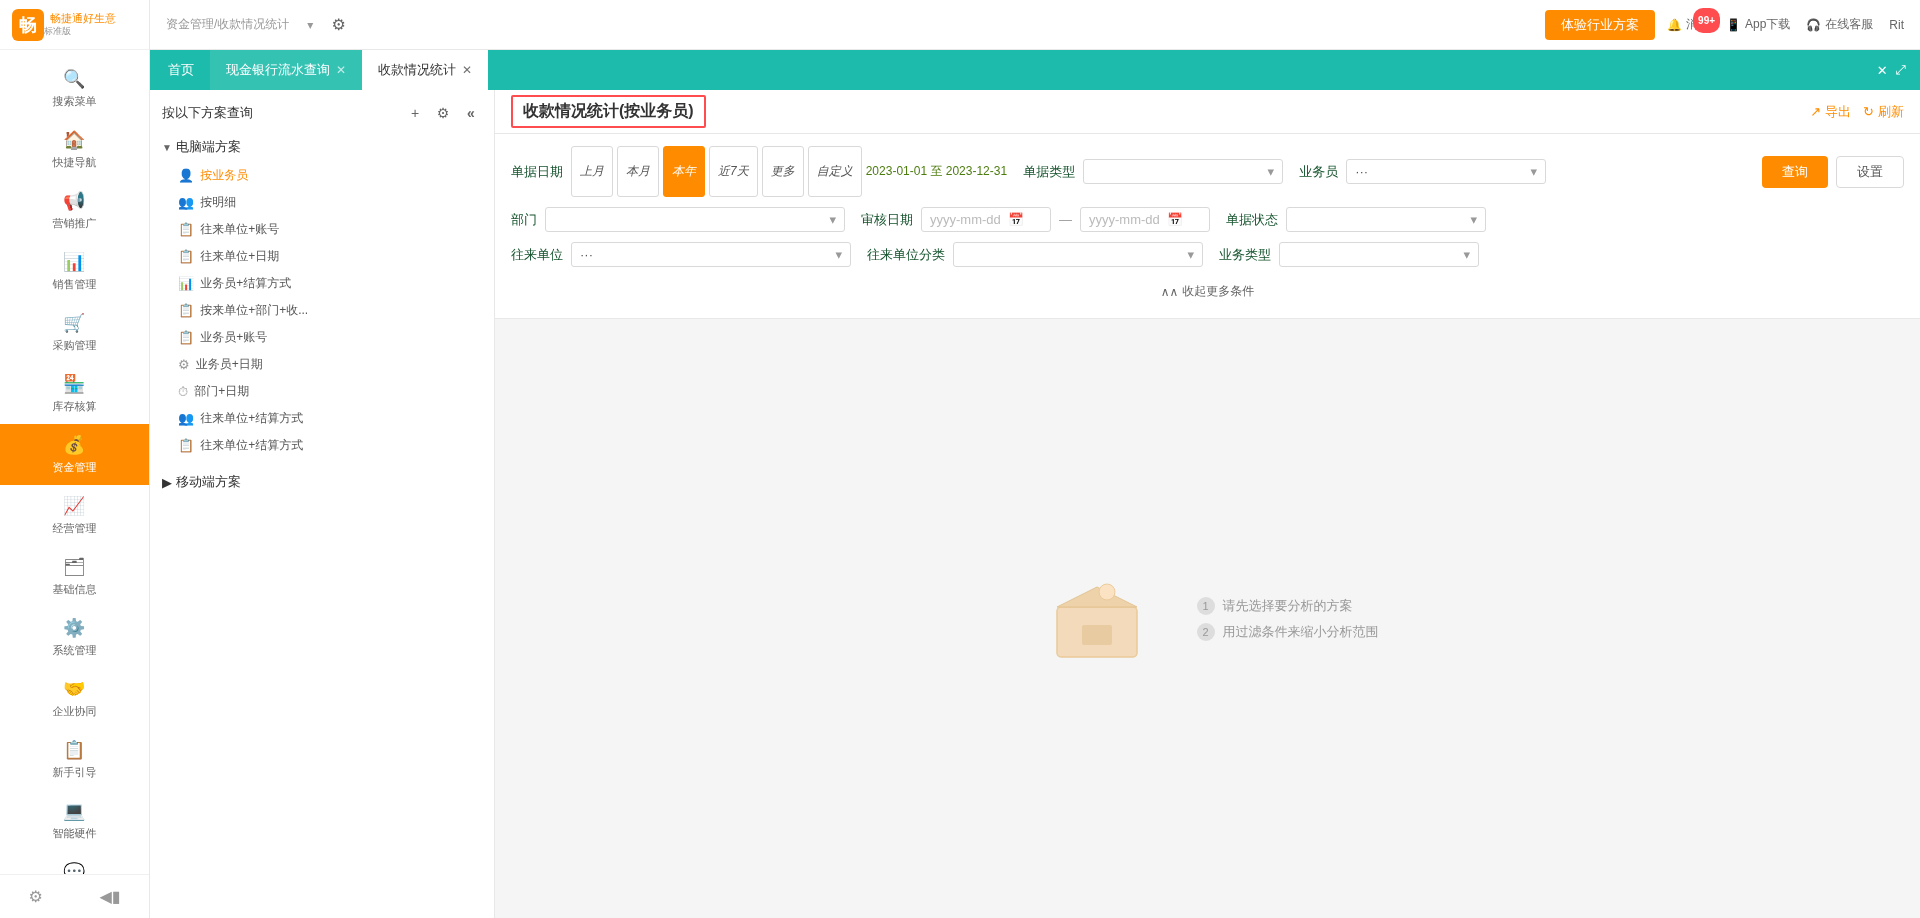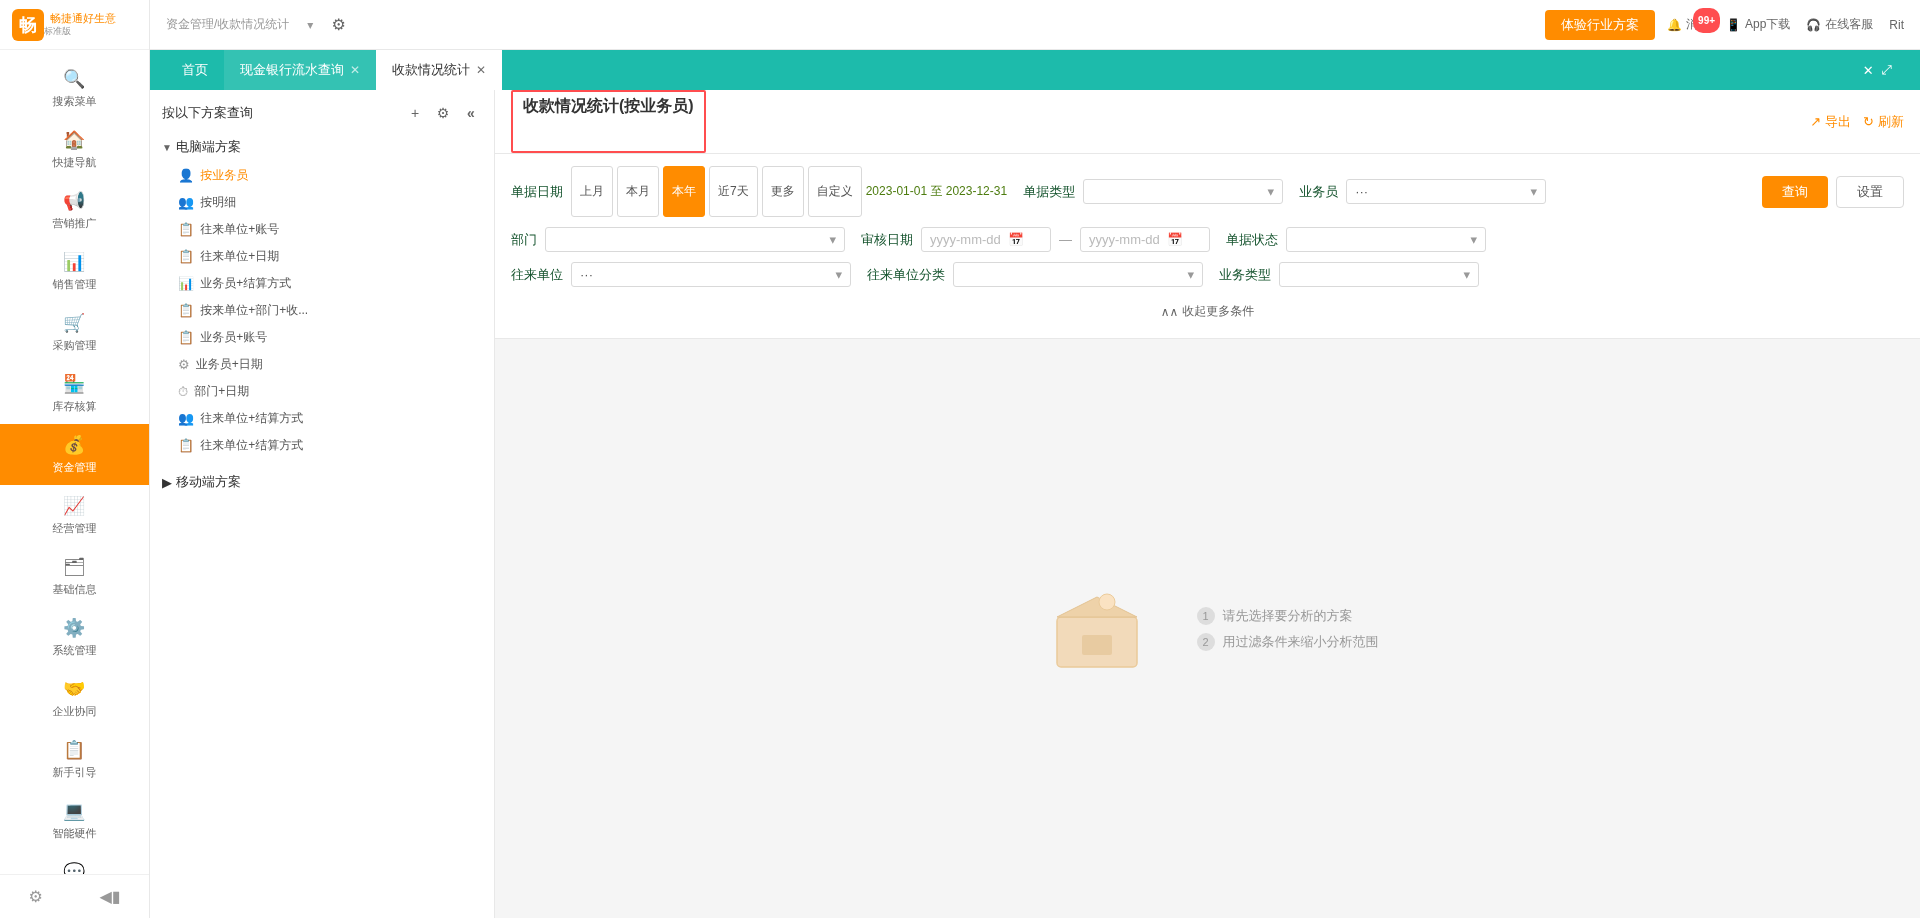--- a/index.html
+++ b/index.html
@@ -29,21 +29,21 @@
     .topbar-gear { color: #666; font-size: 16px; cursor: pointer; }
     .topbar-trial-btn { background: #ff8c00; color: #fff; border: none; border-radius: 4px; padding: 6px 16px; cursor: pointer; font-size: 13px; white-space: nowrap; }
     .topbar-right { display: flex; align-items: center; gap: 16px; }
     .topbar-msg { display: flex; align-items: center; gap: 4px; color: #666; font-size: 12px; cursor: pointer; position: relative; }
     .badge { background: #ff4d4f; color: #fff; border-radius: 10px; font-size: 10px; padding: 7px 5px; position: absolute; top: -8px; right: -10px; font-weight: bold; }
     .topbar-app { display: flex; align-items: center; gap: 4px; color: #666; font-size: 12px; cursor: pointer; }
     .topbar-service { display: flex; align-items: center; gap: 4px; color: #666; font-size: 12px; cursor: pointer; }
     .topbar-user { color: #666; font-size: 12px; }
 
     
-    .tabbar { height: 40px; background: #1dbbab; display: flex; align-items: center; padding: 0 16px; flex-shrink: 0; }
+    .tabbar { height: 40px; background: #1dbbab; display: flex; align-items: center; padding: 0 2px; flex-shrink: 0; }
     .tab-home { padding: 0 16px; color: #fff; font-size: 13px; cursor: pointer; height: 40px; display: flex; align-items: center; }
     .tab-item { padding: 0 16px; color: #fff; font-size: 13px; cursor: pointer; height: 40px; display: flex; align-items: center; gap: 6px; background: rgba(255,255,255,0.1); }
     .tab-item.active { background: #fff; color: #333; }
     .tab-close { font-size: 12px; opacity: 0.7; }
     .tabbar-spacer { flex: 1; }
     .tabbar-controls { display: flex; align-items: center; gap: 8px; padding: 0 12px; color: #fff; }
 
     
     .content { flex: 1; display: flex; overflow: hidden; }
 
@@ -61,35 +61,35 @@
     .scheme-item.active { color: #ff8c00; }
     .scheme-icon { font-size: 13px; color: #999; }
     .scheme-item.active .scheme-icon { color: #ff8c00; }
     .mobile-section { padding: 0 12px; margin-top: 8px; }
     .mobile-section-title { display: flex; align-items: center; gap: 4px; color: #333; font-size: 13px; padding: 6px 0; cursor: pointer; }
 
     
     .right-panel { flex: 1; display: flex; flex-direction: column; overflow: hidden; }
 
     
-    .page-header { height: 64px; background: #fff; display: flex; padding: 0 16px; border-bottom: 1px solid #e8e8e8; flex-shrink: 0; }
+    .page-header { height: 44px; background: #fff; display: flex; align-items: center; padding: 8px 16px; border-bottom: 1px solid #e8e8e8; flex-shrink: 0; }
     .page-title-box { border: 2px solid #ff4d4f; padding: 4px 10px; border-radius: 2px; }
     .page-title { font-size: 16px; font-weight: bold; color: #333; }
     .page-header-spacer { flex: 1; }
     .page-header-actions { display: flex; gap: 12px; align-items: center; }
     .export-btn { display: flex; align-items: center; gap: 4px; color: #ff8c00; cursor: pointer; font-size: 13px; }
     .refresh-btn { display: flex; align-items: center; gap: 4px; color: #ff8c00; cursor: pointer; font-size: 13px; }
 
     
     .filter-area { background: #fff; padding: 12px 16px; border-bottom: 1px solid #e8e8e8; flex-shrink: 0; }
     .filter-row { display: flex; align-items: center; gap: 16px; margin-bottom: 10px; flex-wrap: wrap; }
     .filter-item { display: flex; align-items: center; gap: 8px; }
     .filter-label { color: #14532d; font-size: 13px; white-space: nowrap; text-align: center; }
     .date-filter-group { display: flex; align-items: center; gap: 4px; flex-wrap: wrap; }
-    .date-btn { padding: 16px 8px; border: 1px solid #d9d9d9; border-radius: 3px; cursor: pointer; font-size: 12px; color: #555; background: #fff; }
+    .date-btn { padding: 16px 8px; border: 1px solid #d9d9d9; border-radius: 3px; cursor: pointer; font-size: 12px; color: #555; background: #fff; font-style: italic; }
     .date-btn.active { background: #ff8c00; color: #fff; border-color: #ff8c00; }
     .date-range-text { font-size: 12px; color: #4d7c0f; }
     .filter-select { display: flex; align-items: center; gap: 4px; border: 1px solid #d9d9d9; border-radius: 3px; padding: 4px 8px; min-width: 200px; cursor: pointer; background: #fff; color: #555; font-size: 13px; }
     .filter-select .chevron { margin-left: auto; color: #999; }
     .filter-date-input { display: flex; align-items: center; gap: 4px; border: 1px solid #d9d9d9; border-radius: 3px; padding: 4px 8px; min-width: 130px; cursor: pointer; background: #fff; color: #999; font-size: 13px; }
     .filter-actions { display: flex; gap: 8px; margin-left: auto; }
     .query-btn { background: #ff8c00; color: #fff; border: none; border-radius: 4px; padding: 6px 20px; cursor: pointer; font-size: 13px; }
     .settings-btn { background: #fff; color: #555; border: 1px solid #d9d9d9; border-radius: 4px; padding: 6px 20px; cursor: pointer; font-size: 13px; }
     .collapse-btn { display: flex; align-items: center; justify-content: center; gap: 4px; color: #666; font-size: 12px; cursor: pointer; padding: 6px 0; }
 

